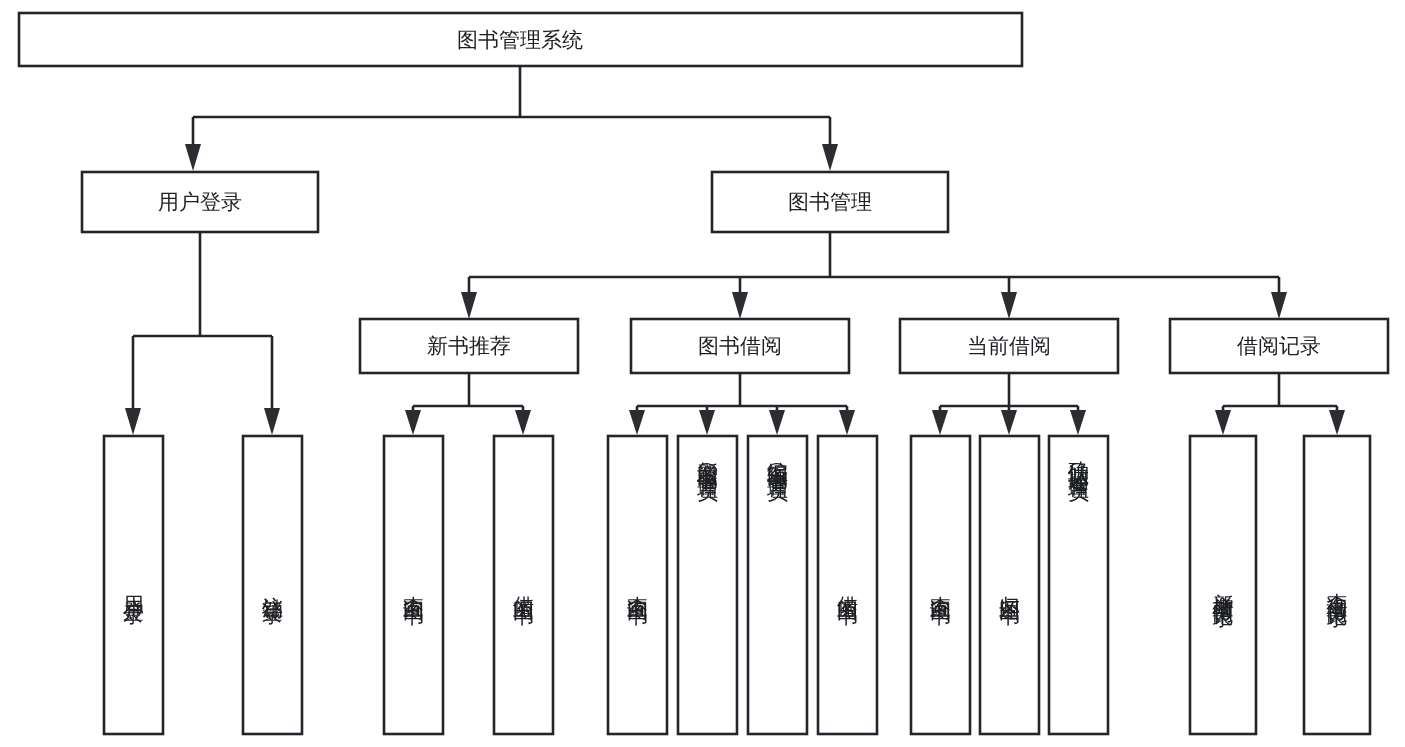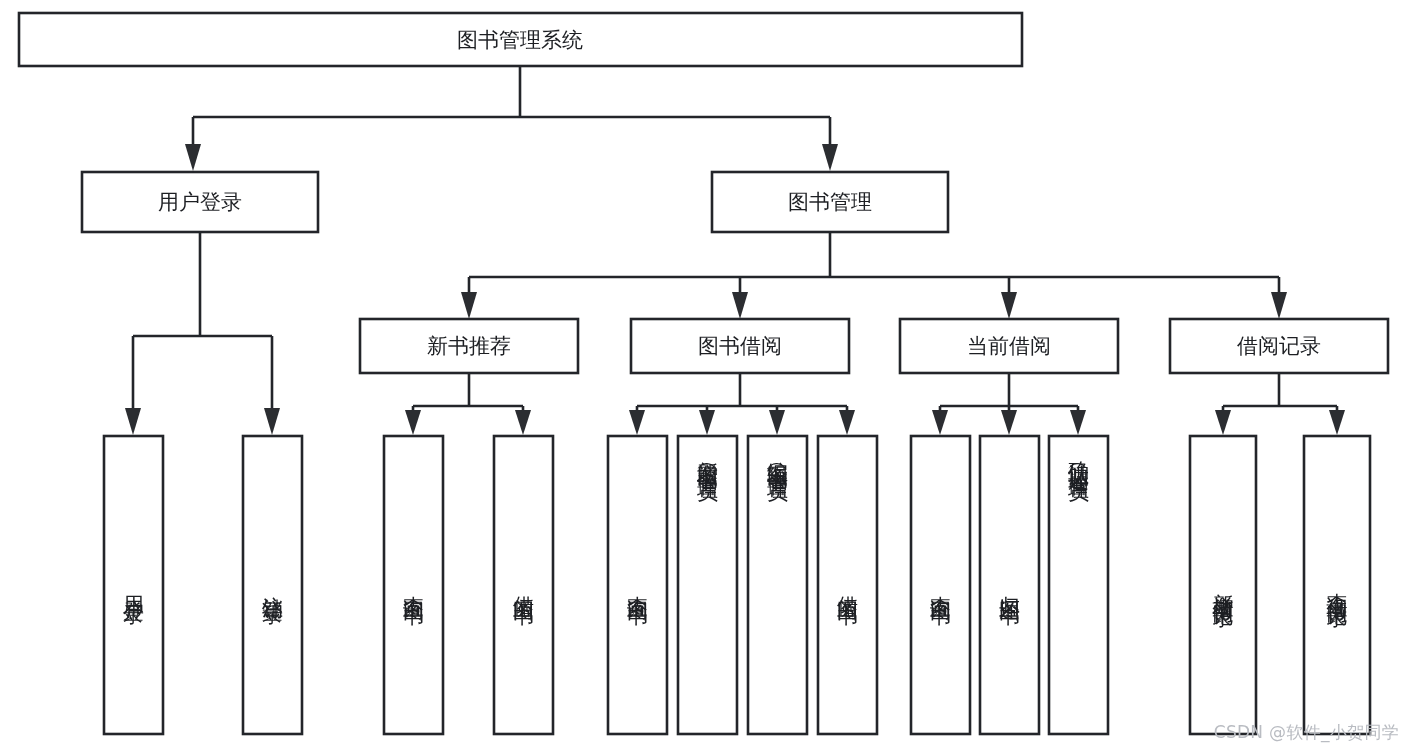--- a/index.html
+++ b/index.html
@@ -227,15 +227,14 @@
     <span style="margin-top:8px;">确认归还（管理员）</span>
   </div>
 
   <div class="vbox-label" style="left:1190px; top:436px; width:66px; height:298px;">
     <span>新增借阅记录</span>
   </div>
   <div class="vbox-label" style="left:1304px; top:436px; width:66px; height:298px;">
     <span>查询借阅记录</span>
   </div>
 
-  <div class="watermark">CSDN @软件_小贺同学</div>
 
 </div>
 
 </body></html>

